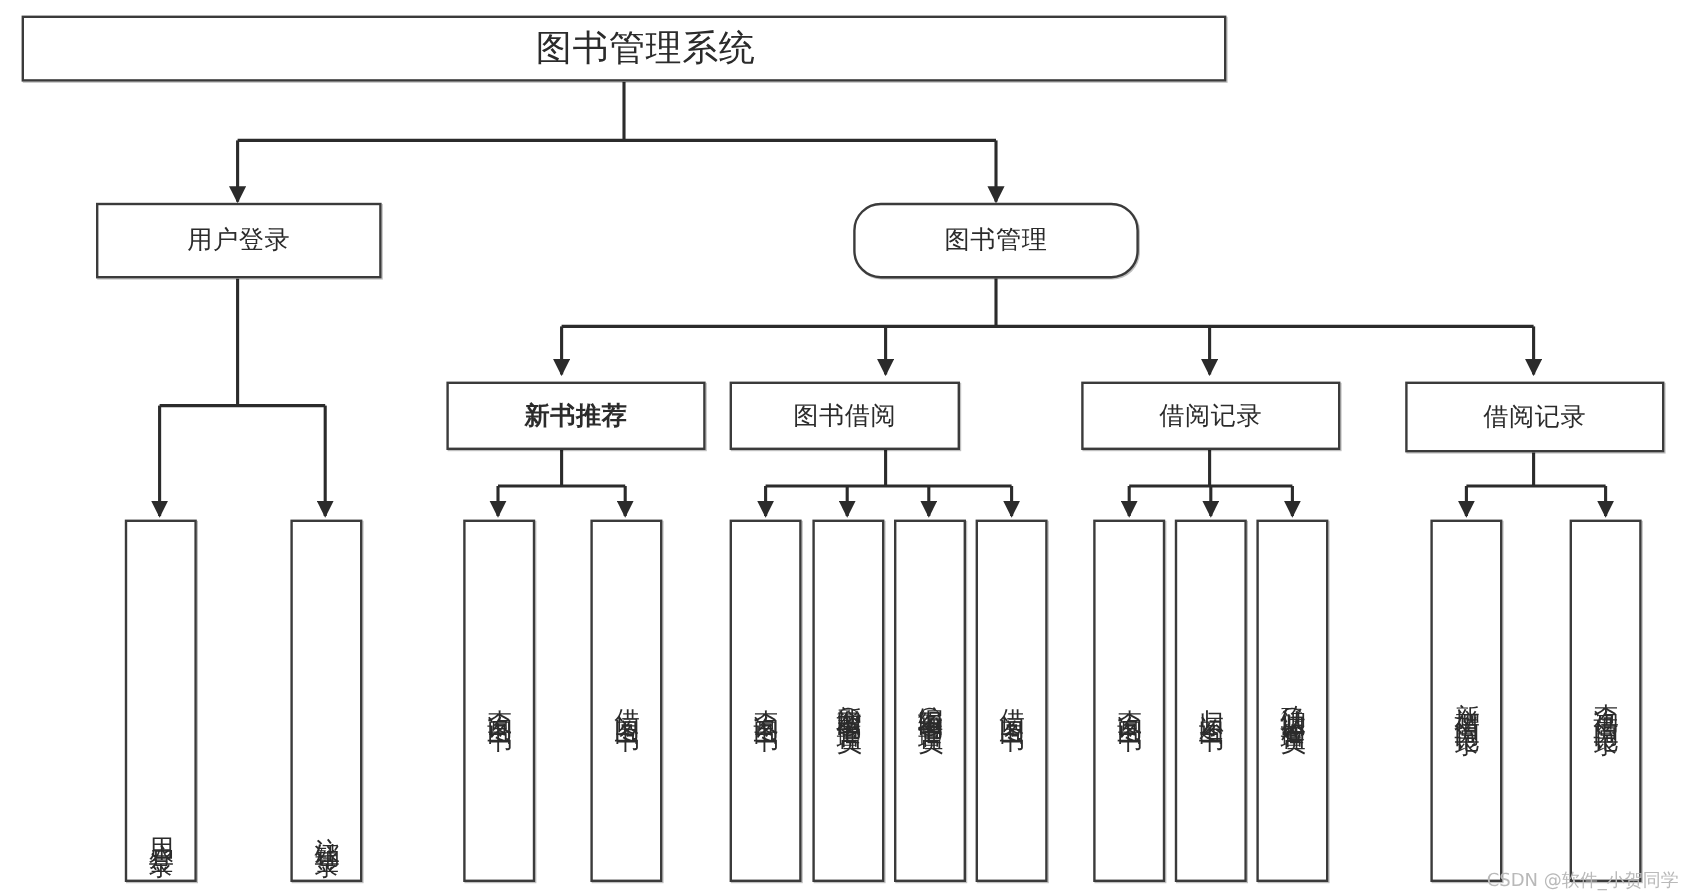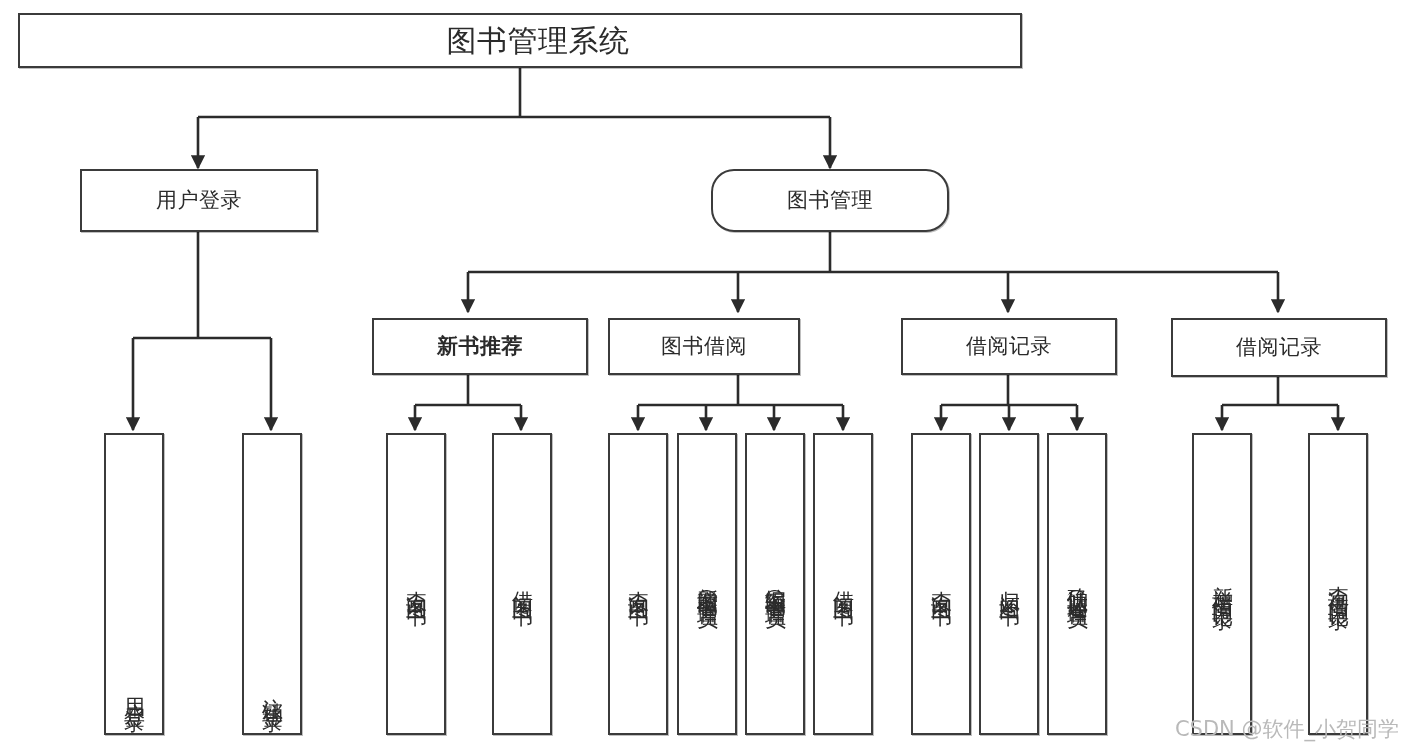--- a/index.html
+++ b/index.html
@@ -66,21 +66,21 @@
   }
   .v-center { align-items: center; }
   .v-bottom { align-items: flex-end; padding-bottom: 32px; }
   .v-fill   { align-items: center; }
   .v-fill .node-label { letter-spacing: 3px; }
 
   #watermark {
     position: absolute;
     right: 6px;
     bottom: 4px;
-    font-size: 21px;
+    font-size: 15px;
     color: #b9b9b9;
     white-space: nowrap;
     z-index: 5;
     font-family: "DejaVu Sans", "Liberation Sans", sans-serif;
   }
 </style>
 </head>
 <body>
 
 <div id="diagram-canvas">

